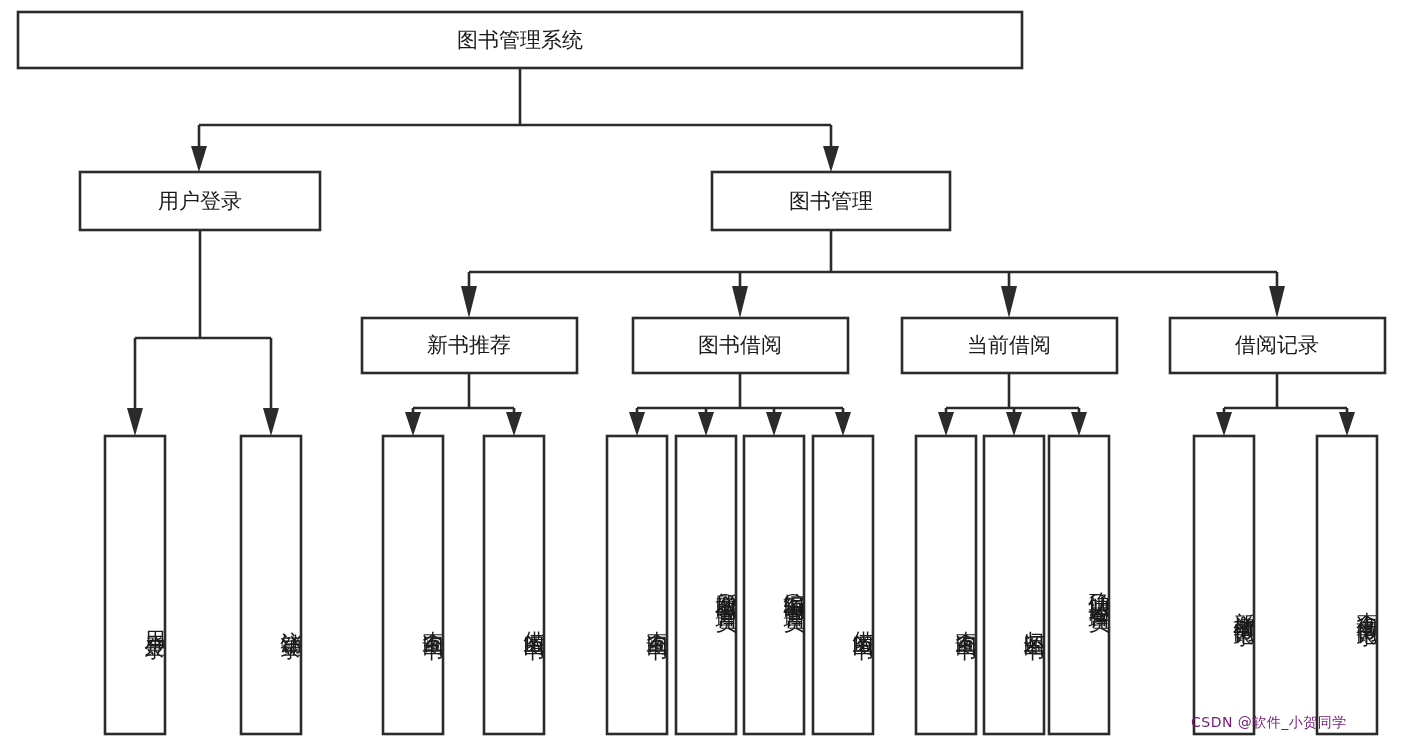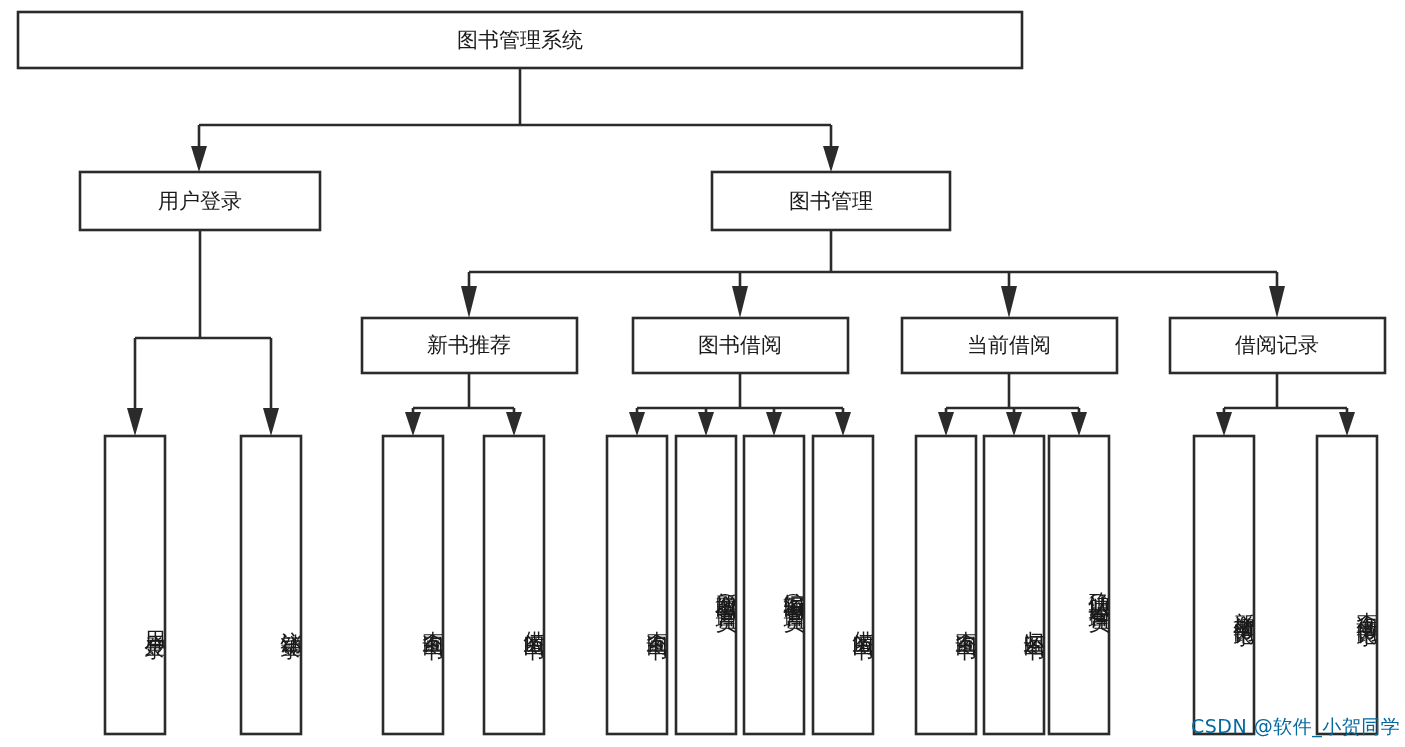--- a/index.html
+++ b/index.html
@@ -61,22 +61,22 @@
     letter-spacing: 3px;
     white-space: nowrap;
     display: flex;
     align-items: flex-start;
     justify-content: center;
     pointer-events: none;
   }
   .watermark {
     position: absolute;
     font-family: "DejaVu Sans", "Liberation Sans", sans-serif;
-    font-size: 19px;
-    color: #0369a1;
+    font-size: 14px;
+    color: #701a75;
     white-space: nowrap;
     letter-spacing: 0.5px;
   }
 </style>
 </head>
 <body>
 
 <div id="diagram-root">
 
   <svg id="diagram-svg" viewBox="0 0 1405 747">

